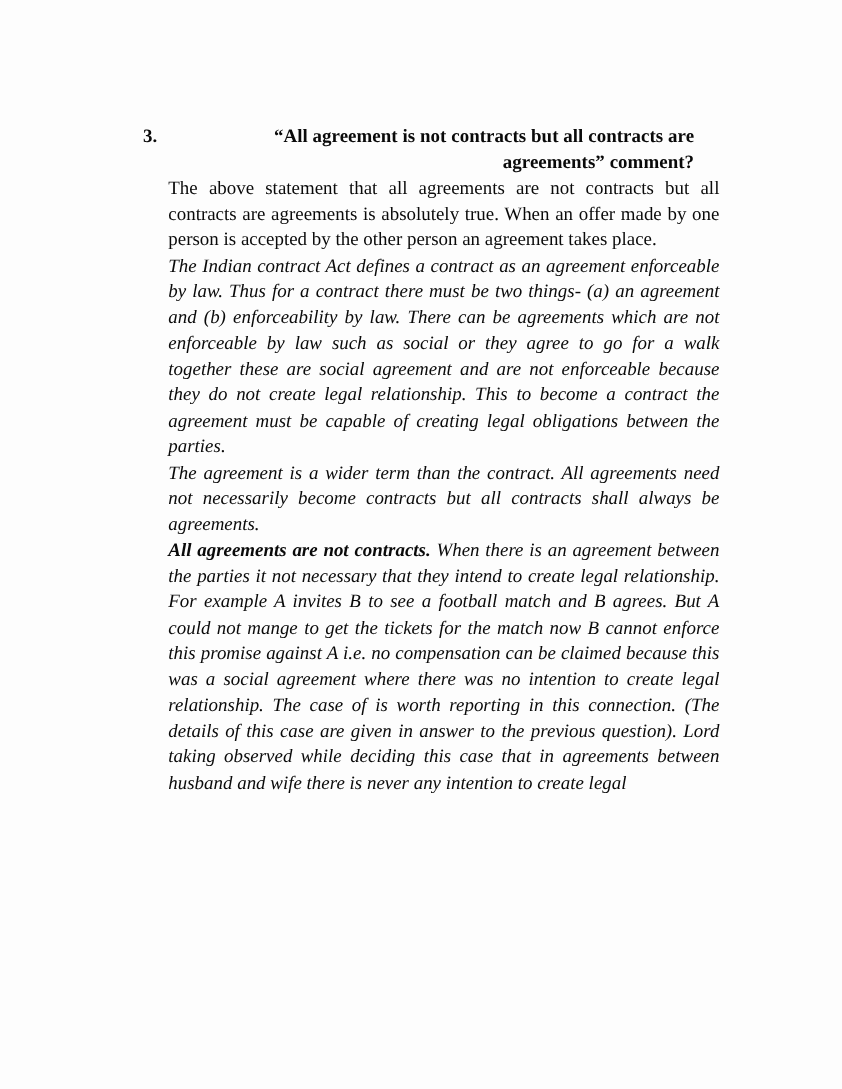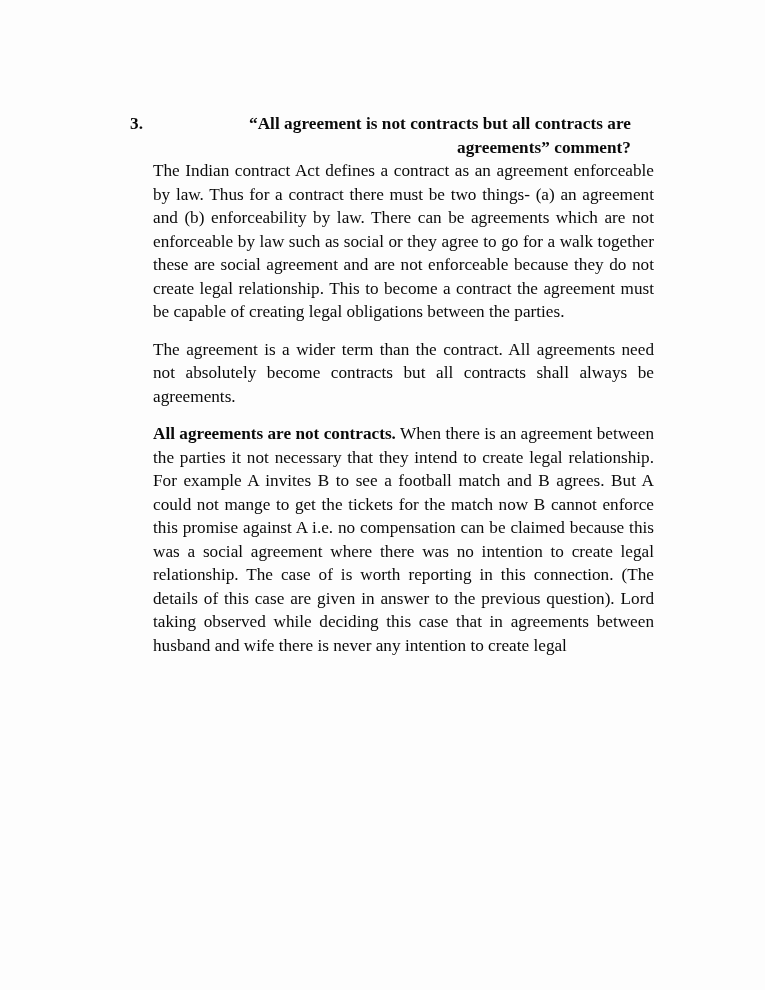--- a/index.html
+++ b/index.html
@@ -58,21 +58,21 @@
     padding: 0;
     font-size: 17.2px;
     line-height: 23.5px;
     text-align: justify;
     text-justify: inter-word;
     letter-spacing: 0.01px;
     -webkit-hyphens: none;
     hyphens: none;
   }
   p.para + p.para {
-    margin-top: 14px;
+    font-style: italic;
   }
   .first-para {
     margin-top: 20px;
   }
   .lead-bold {
     font-weight: bold;
   }
 </style>
 </head>
 <body>
@@ -80,22 +80,23 @@
 <div class="page">
   <div class="content">
 
     <div class="qa-heading">
       <span class="qa-number">3.</span>
       <span class="qa-title">“All agreement is not contracts but all contracts are agreements” comment?</span>
     </div>
 
     <div class="body-block">
 
+      <p class="para first-para">The above statement that all agreements are not contracts but all contracts are agreements is absolutely true. When an offer made by one person is accepted by the other person an agreement takes place.</p>
 
       <p class="para">The Indian contract Act defines a contract as an agreement enforceable by law. Thus for a contract there must be two things- (a) an agreement and (b) enforceability by law. There can be agreements which are not enforceable by law such as social or they agree to go for a walk together these are social agreement and are not enforceable because they do not create legal relationship. This to become a contract the agreement must be capable of creating legal obligations between the parties.</p>
 
-      <p class="para">The agreement is a wider term than the contract. All agreements need not absolutely become contracts but all contracts shall always be agreements.</p>
+      <p class="para">The agreement is a wider term than the contract. All agreements need not necessarily become contracts but all contracts shall always be agreements.</p>
 
       <p class="para"><span class="lead-bold">All agreements are not contracts.</span><span> When there is an agreement between the parties it not necessary that they intend to create legal relationship. For example A invites B to see a football match and B agrees. But A could not mange to get the tickets for the match now B cannot enforce this promise against A i.e. no compensation can be claimed because this was a social agreement where there was no intention to create legal relationship. The case of is worth reporting in this connection. (The details of this case are given in answer to the previous question). Lord taking observed while deciding this case that in agreements between husband and wife there is never any intention to create legal</span></p>
 
     </div>
   </div>
 </div>
 
 </body></html>

